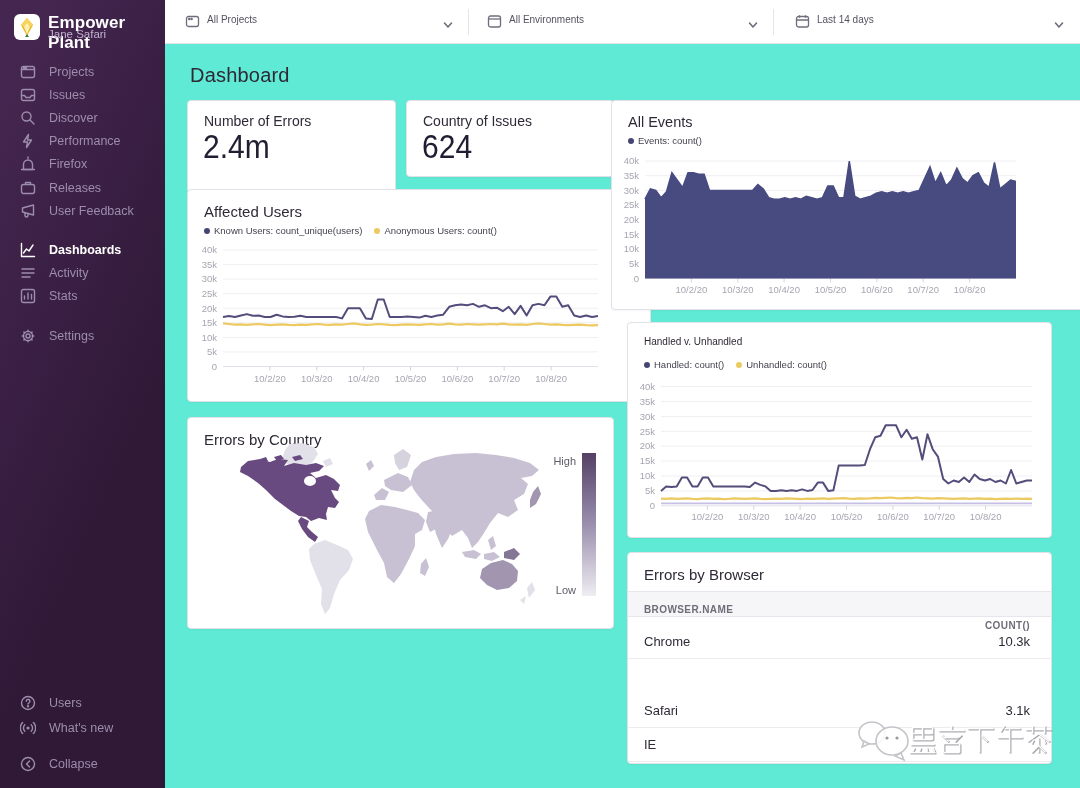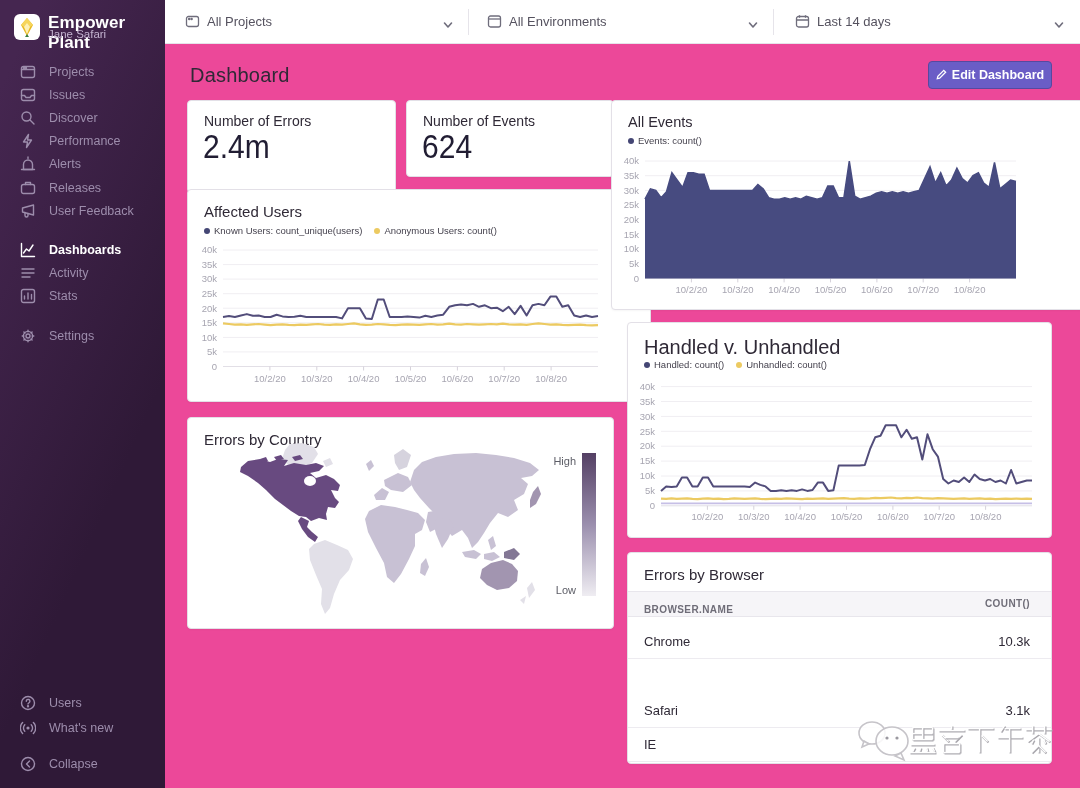--- a/index.html
+++ b/index.html
@@ -5,24 +5,24 @@
 .sidebar{position:absolute;left:0;top:0;width:165px;height:788px;background:linear-gradient(294.17deg,#2f1937 35.57%,#452650 92.42%);z-index:5}
 .logo{position:absolute;left:14px;top:14px;width:26px;height:26px;background:#fff;border-radius:6px}
 .oname{position:absolute;left:48px;top:13px;font-size:17px;font-weight:bold;color:#fff;letter-spacing:0.1px}
 .uname{position:absolute;left:48px;top:28px;font-size:11.5px;color:#c2b2cf}
 .nav{position:absolute;left:20px;height:17px;color:#9d8dac;font-size:12.5px;white-space:nowrap}
 .nav .nic{position:absolute;left:0;top:0}
 .nav span{position:absolute;left:29px;top:1px}
 .nav.on{color:#ffffff;font-weight:bold}
 .topbar{position:absolute;left:165px;top:0;width:915px;height:44px;background:#fff;border-bottom:1px solid #e6e4ea}
 .tdiv{position:absolute;top:9px;width:1px;height:26px;background:#e6e4ea}
-.ttext{position:absolute;top:14px;font-size:13px;color:#55525f}
+.ttext{position:absolute;top:14px;font-size:10px;color:#55525f}
 .tic{position:absolute;top:14px}
 .chev{position:absolute;top:17px}
-.content{position:absolute;left:165px;top:44px;width:915px;height:744px;background:#ec4899}
+.content{position:absolute;left:165px;top:44px;width:915px;height:744px;background:#5eead4}
 h1.pgtitle{position:absolute;left:25px;top:20px;font-size:20px;font-weight:500;color:#2f2936;letter-spacing:0.2px}
 .btn{position:absolute;left:763px;top:17px;width:124px;height:28px;background:#6a5dc6;border:1px solid #57499f;border-radius:4px;color:#fff;font-size:12.5px;font-weight:bold;text-align:center;line-height:26px}
 .card{position:absolute;background:#fff;border:1px solid #e3e0e7;border-radius:4px;box-shadow:0 1px 2px rgba(0,0,0,0.04)}
 .ctitle{position:absolute;left:16px;top:13px;font-size:14.5px;color:#2f2936;font-weight:400}
 .bignum{position:absolute;left:15px;top:27px;font-size:33px;color:#211d33;letter-spacing:0;transform:scaleX(0.91);transform-origin:left top}
 .leg{position:absolute;font-size:9.5px;color:#45424e;white-space:nowrap}
 .dot{display:inline-block;width:6px;height:6px;border-radius:50%;margin-right:4px;position:relative;top:0px}
 .thead{position:absolute;left:0;right:0;background:#f6f5f8;border-top:1px solid #e8e6ec;border-bottom:1px solid #e8e6ec;font-size:10px;font-weight:bold;color:#6f6d78;letter-spacing:0.4px}
 .trow{position:absolute;left:0;right:0;border-bottom:1px solid #edebf0;font-size:13px;color:#2f2936}
 </style></head><body>
@@ -63,21 +63,21 @@
         <path d="M8.5 1.5L3.5 9h4l-1 5.5 5-7.5h-4z"></path>
       </svg>
       <span>Performance</span>
     </div>
 <div class="nav " style="top:156px">
       <svg class="nic" width="16" height="16" viewBox="0 0 16 16" fill="none" stroke="#9d8dac" stroke-width="1.4" stroke-linecap="round" stroke-linejoin="round">
         <path d="M3.5 13.5v-5a4.5 4.5 0 019 0v5z"></path>
         <path d="M1.5 13.5h13"></path>
         <path d="M8 1v1.5"></path>
       </svg>
-      <span>Alerts</span>
+      <span>Firefox</span>
     </div>
 <div class="nav " style="top:180px">
       <svg class="nic" width="16" height="16" viewBox="0 0 16 16" fill="none" stroke="#9d8dac" stroke-width="1.4" stroke-linecap="round" stroke-linejoin="round">
         <rect x="1.5" y="4.5" width="13" height="9" rx="2"></rect>
         <path d="M5.5 4.5v-2h5v2"></path>
       </svg>
       <span>Releases</span>
     </div>
 <div class="nav " style="top:203px">
       <svg class="nic" width="16" height="16" viewBox="0 0 16 16" fill="none" stroke="#9d8dac" stroke-width="1.4" stroke-linecap="round" stroke-linejoin="round">
@@ -163,29 +163,26 @@
         <rect x="1.5" y="2.5" width="12" height="10.5" rx="2"></rect>
         <path d="M1.5 6h12M4.5 1.2v2.6M10.5 1.2v2.6"></path>
       </svg></span>
     <span class="ttext" style="left:652px">Last 14 days</span>
     <span class="chev" style="left:888px"><svg width="12" height="12" viewBox="0 0 12 12" fill="none" stroke="#6f6d7c" stroke-width="1.6" stroke-linecap="round" stroke-linejoin="round">
         <path d="M2.5 4l3.5 4 3.5-4"></path>
       </svg></span>
 </div>
 <div class="content">
 <h1 class="pgtitle">Dashboard</h1>
-<div class="btn"><svg width="11" height="11" viewBox="0 0 12 12" fill="none" stroke="#fff" stroke-width="1.4" style="position:relative;top:1px;margin-right:5px">
-        <path d="M8.5 1.5l2 2L4 10l-2.6.6L2 8z"></path>
-      </svg>Edit Dashboard</div>
 <div class="card" style="left:22px;top:56px;width:209px;height:93px">
       <div class="ctitle" style="top:12px;font-size:14px">Number of Errors</div>
       <div class="bignum">2.4m</div>
     </div>
 <div class="card" style="left:241px;top:56px;width:208px;height:77px">
-      <div class="ctitle" style="top:12px;font-size:14px">Number of Events</div>
+      <div class="ctitle" style="top:12px;font-size:14px">Country of Issues</div>
       <div class="bignum">624</div>
     </div>
 <div class="card" style="left:22px;top:145px;width:464px;height:213px">
       <div class="ctitle" style="font-size:15px">Affected Users</div>
       <div class="leg" style="left:16px;top:35px"><span class="dot" style="background:#444674"></span>Known Users: count_unique(users)<span class="dot" style="background:#ecca61;margin-left:12px"></span>Anonymous Users: count()</div>
       <svg width="427" height="213" viewBox="0 0 427 213" style="position:absolute;left:0;top:0">
         <text x="29" y="179.7" text-anchor="end" font-size="9.5" fill="#a7a5b1">0</text>
 <line x1="35" y1="161.9" x2="410" y2="161.9" stroke="#f0eef2" stroke-width="1"></line>
 <text x="29" y="165.1" text-anchor="end" font-size="9.5" fill="#a7a5b1">5k</text>
 <line x1="35" y1="147.4" x2="410" y2="147.4" stroke="#f0eef2" stroke-width="1"></line>
@@ -316,21 +313,21 @@
 <text x="264.9" y="192" text-anchor="middle" font-size="9.5" fill="#a7a5b1">10/6/20</text>
 <line x1="311.2" y1="177.4" x2="311.2" y2="181.4" stroke="#d6d2db" stroke-width="1"></line>
 <text x="311.2" y="192" text-anchor="middle" font-size="9.5" fill="#a7a5b1">10/7/20</text>
 <line x1="357.6" y1="177.4" x2="357.6" y2="181.4" stroke="#d6d2db" stroke-width="1"></line>
 <text x="357.6" y="192" text-anchor="middle" font-size="9.5" fill="#a7a5b1">10/8/20</text>
 <polygon points="33,177.4 33.0,98.2 38.4,87.9 43.8,89.4 49.1,96.7 54.5,90.8 59.9,71.7 65.3,79.1 70.6,86.4 76.0,71.7 81.4,71.7 86.8,73.2 92.1,73.2 97.5,89.4 102.9,89.4 108.3,89.4 113.7,89.4 119.0,89.4 124.4,89.4 129.8,89.4 135.2,89.4 140.5,89.4 145.9,83.5 151.3,87.9 156.7,96.7 162.0,98.2 167.4,98.2 172.8,96.7 178.2,98.2 183.6,96.7 188.9,98.2 194.3,95.2 199.7,96.7 205.1,98.2 210.4,96.7 215.8,84.9 221.2,84.9 226.6,96.7 231.9,96.7 237.3,60.0 242.7,95.2 248.1,98.2 253.4,96.7 258.8,95.2 264.2,92.3 269.6,90.8 275.0,92.3 280.3,90.8 285.7,92.3 291.1,90.8 296.5,92.3 301.8,90.8 307.2,89.4 312.6,77.6 318.0,65.9 323.3,82.0 328.7,71.7 334.1,84.9 339.5,79.1 344.9,67.3 350.2,77.6 355.6,82.0 361.0,74.7 366.4,71.7 371.7,82.0 377.1,86.4 382.5,61.5 387.9,87.9 393.2,83.5 398.6,79.1 404.0,80.5 404,177.4" fill="#474b80" stroke="none"></polygon>
         <polyline points="33.0,98.2 38.4,87.9 43.8,89.4 49.1,96.7 54.5,90.8 59.9,71.7 65.3,79.1 70.6,86.4 76.0,71.7 81.4,71.7 86.8,73.2 92.1,73.2 97.5,89.4 102.9,89.4 108.3,89.4 113.7,89.4 119.0,89.4 124.4,89.4 129.8,89.4 135.2,89.4 140.5,89.4 145.9,83.5 151.3,87.9 156.7,96.7 162.0,98.2 167.4,98.2 172.8,96.7 178.2,98.2 183.6,96.7 188.9,98.2 194.3,95.2 199.7,96.7 205.1,98.2 210.4,96.7 215.8,84.9 221.2,84.9 226.6,96.7 231.9,96.7 237.3,60.0 242.7,95.2 248.1,98.2 253.4,96.7 258.8,95.2 264.2,92.3 269.6,90.8 275.0,92.3 280.3,90.8 285.7,92.3 291.1,90.8 296.5,92.3 301.8,90.8 307.2,89.4 312.6,77.6 318.0,65.9 323.3,82.0 328.7,71.7 334.1,84.9 339.5,79.1 344.9,67.3 350.2,77.6 355.6,82.0 361.0,74.7 366.4,71.7 371.7,82.0 377.1,86.4 382.5,61.5 387.9,87.9 393.2,83.5 398.6,79.1 404.0,80.5" fill="none" stroke="#474b80" stroke-width="1.5"></polyline>
       </svg>
     </div>
 <div class="card" style="left:462px;top:278px;width:425px;height:216px">
-      <div class="ctitle" style="font-size:20px">Handled v. Unhandled</div>
+      <div class="ctitle" style="font-size:10px">Handled v. Unhandled</div>
       <div class="leg" style="left:16px;top:36px"><span class="dot" style="background:#444674"></span>Handled: count()<span class="dot" style="background:#ecca61;margin-left:12px"></span>Unhandled: count()</div>
       <svg width="425" height="216" viewBox="0 0 425 216" style="position:absolute;left:0;top:0">
         <text x="27" y="186.0" text-anchor="end" font-size="9.5" fill="#a7a5b1">0</text>
 <line x1="33" y1="167.9" x2="404" y2="167.9" stroke="#f0eef2" stroke-width="1"></line>
 <text x="27" y="171.1" text-anchor="end" font-size="9.5" fill="#a7a5b1">5k</text>
 <line x1="33" y1="153.0" x2="404" y2="153.0" stroke="#f0eef2" stroke-width="1"></line>
 <text x="27" y="156.2" text-anchor="end" font-size="9.5" fill="#a7a5b1">10k</text>
 <line x1="33" y1="138.1" x2="404" y2="138.1" stroke="#f0eef2" stroke-width="1"></line>
 <text x="27" y="141.3" text-anchor="end" font-size="9.5" fill="#a7a5b1">15k</text>
 <line x1="33" y1="123.2" x2="404" y2="123.2" stroke="#f0eef2" stroke-width="1"></line>
@@ -360,21 +357,21 @@
 <text x="357.6" y="197" text-anchor="middle" font-size="9.5" fill="#a7a5b1">10/8/20</text>
 <line x1="33" y1="180.4" x2="404" y2="180.4" stroke="#c6bfe6" stroke-width="1.6"></line>
 <polyline points="33.0,175.6 38.2,175.9 43.5,175.4 48.7,175.9 53.9,175.6 59.1,175.4 64.4,175.9 69.6,176.2 74.8,175.6 80.0,175.4 85.3,175.9 90.5,175.6 95.7,176.2 100.9,175.9 106.2,175.4 111.4,175.6 116.6,175.9 121.8,175.6 127.1,175.4 132.3,175.9 137.5,176.2 142.7,175.9 148.0,175.6 153.2,175.9 158.4,175.4 163.6,175.6 168.9,175.9 174.1,176.2 179.3,175.6 184.5,175.9 189.8,175.6 195.0,175.4 200.2,175.9 205.4,175.6 210.7,175.4 215.9,175.1 221.1,175.6 226.3,175.9 231.6,175.4 236.8,175.6 242.0,175.4 247.2,174.8 252.5,175.1 257.7,174.8 262.9,174.5 268.1,175.1 273.4,175.4 278.6,174.8 283.8,175.1 289.0,174.5 294.3,175.1 299.5,175.4 304.7,175.6 309.9,175.1 315.2,175.4 320.4,175.6 325.6,175.9 330.8,175.6 336.1,175.4 341.3,175.9 346.5,175.6 351.7,175.4 357.0,175.9 362.2,175.6 367.4,176.2 372.6,175.9 377.9,175.6 383.1,175.9 388.3,175.6 393.5,175.9 398.8,175.6 404.0,175.9" fill="none" stroke="#ecca61" stroke-width="2.2" stroke-linejoin="round"></polyline>
 <polyline points="33.0,167.9 38.2,163.4 43.5,164.0 48.7,163.4 53.9,154.5 59.1,154.5 64.4,163.4 69.6,163.4 74.8,154.5 80.0,154.5 85.3,163.4 90.5,163.4 95.7,163.4 100.9,163.4 106.2,163.4 111.4,163.4 116.6,163.4 121.8,164.0 127.1,159.6 132.3,161.9 137.5,163.4 142.7,167.9 148.0,167.9 153.2,167.3 158.4,167.9 163.6,167.3 168.9,167.9 174.1,166.4 179.3,167.9 184.5,167.0 189.8,159.6 195.0,159.6 200.2,167.9 205.4,167.3 210.7,142.6 215.9,142.6 221.1,142.6 226.3,142.6 231.6,142.6 236.8,142.0 242.0,126.2 247.2,114.3 252.5,112.8 257.7,102.3 262.9,102.3 268.1,102.3 273.4,114.3 278.6,106.8 283.8,115.8 289.0,114.3 294.3,136.6 299.5,111.3 304.7,126.2 309.9,133.6 315.2,156.0 320.4,160.5 325.6,157.5 330.8,159.0 336.1,154.5 341.3,159.0 346.5,151.5 351.7,156.0 357.0,157.5 362.2,156.0 367.4,159.0 372.6,157.5 377.9,160.5 383.1,147.0 388.3,160.5 393.5,159.0 398.8,157.5 404.0,157.5" fill="none" stroke="#524d7a" stroke-width="2.0" stroke-linejoin="round"></polyline>
       </svg>
     </div>
 <div class="card" style="left:462px;top:508px;width:425px;height:212px">
       <div class="ctitle" style="font-size:15px">Errors by Browser</div>
       <div class="thead" style="top:38px;height:26px">
         <span style="position:absolute;left:16px;top:12px">BROWSER.NAME</span>
-        <span style="position:absolute;right:21px;top:6px">COUNT()</span>
+        <span style="position:absolute;right:21px;top:28px">COUNT()</span>
       </div>
       <div class="trow" style="top:72px;height:34px">
         <span style="position:absolute;left:16px;top:9px">Chrome</span>
         <span style="position:absolute;right:21px;top:9px">10.3k</span>
       </div>
       <div class="trow" style="top:141px;height:34px">
         <span style="position:absolute;left:16px;top:9px">Safari</span>
         <span style="position:absolute;right:21px;top:9px">3.1k</span>
       </div>
       <div class="trow" style="top:175px;height:34px">

